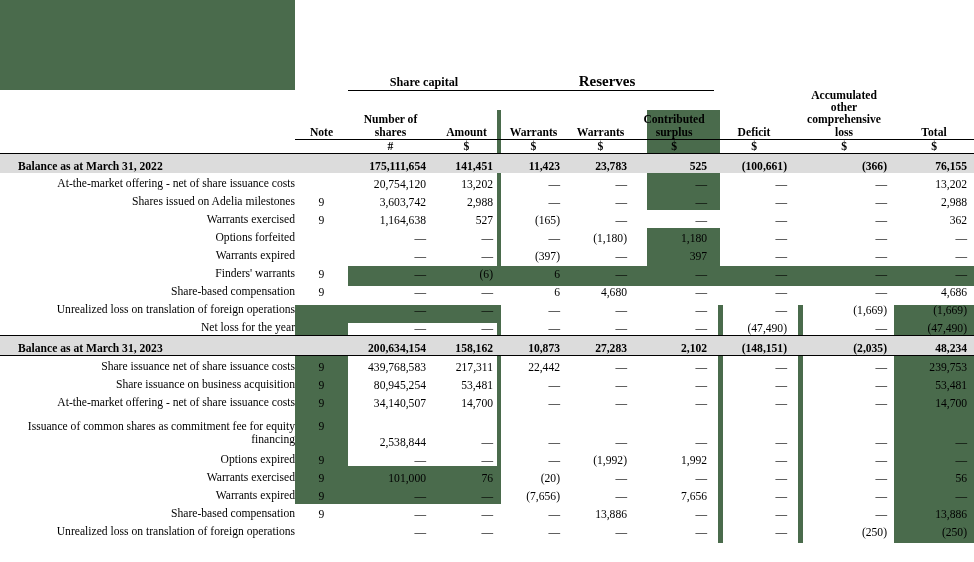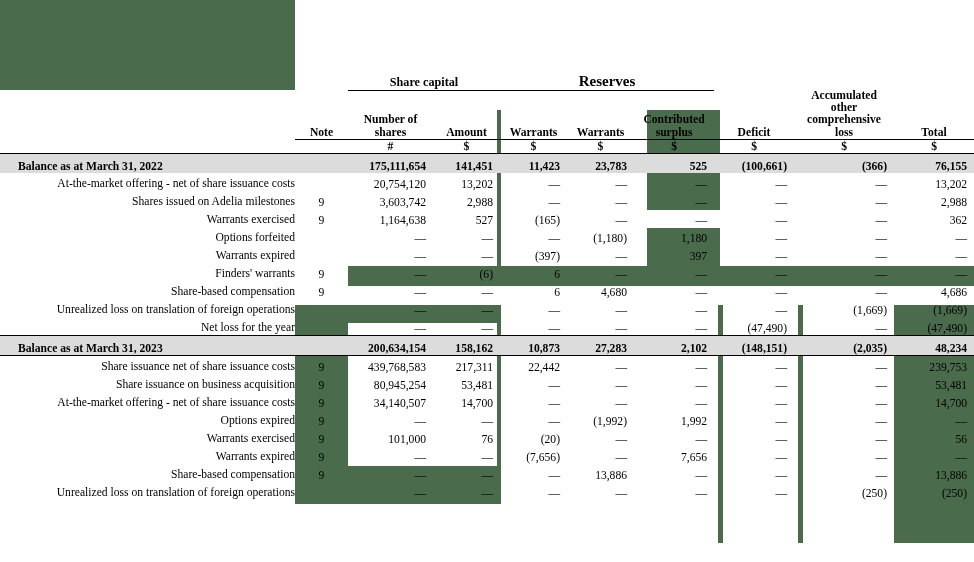--- a/index.html
+++ b/index.html
@@ -321,20 +321,32 @@
           <td class="note">9</td>
           <td class="num">34,140,507</td>
           <td class="num">14,700</td>
           <td class="num">—</td>
           <td class="num">—</td>
           <td class="num">—</td>
           <td class="num">—</td>
           <td class="num">—</td>
           <td class="num">14,700</td>
         </tr>
+        <tr class="dat tall">
+          <td class="desc">Issuance of common shares as commitment fee for equity financing</td>
+          <td class="note">9</td>
+          <td class="num">2,538,844</td>
+          <td class="num">—</td>
+          <td class="num">—</td>
+          <td class="num">—</td>
+          <td class="num">—</td>
+          <td class="num">—</td>
+          <td class="num">—</td>
+          <td class="num">—</td>
+        </tr>
         <tr class="dat">
           <td class="desc">Options expired</td>
           <td class="note">9</td>
           <td class="num">—</td>
           <td class="num">—</td>
           <td class="num">—</td>
           <td class="num">(1,992)</td>
           <td class="num">1,992</td>
           <td class="num">—</td>
           <td class="num">—</td>

